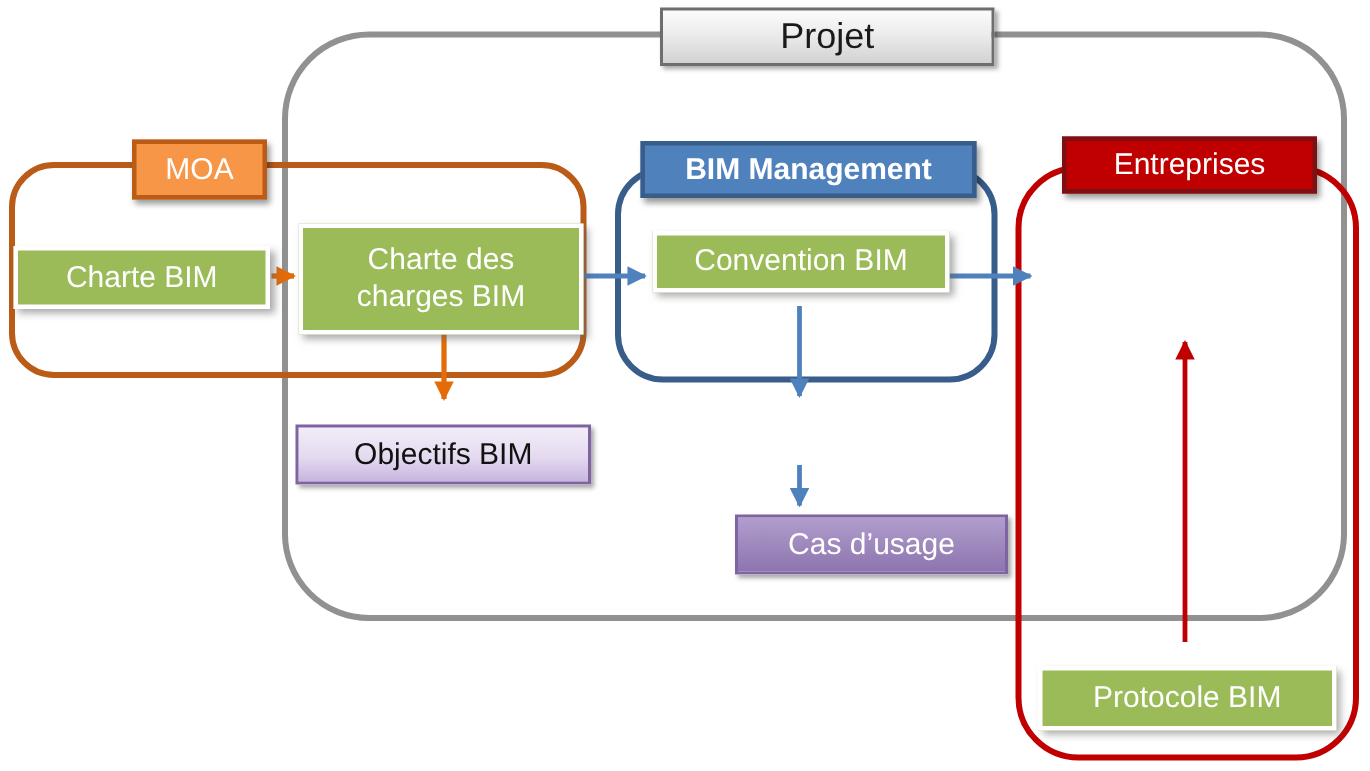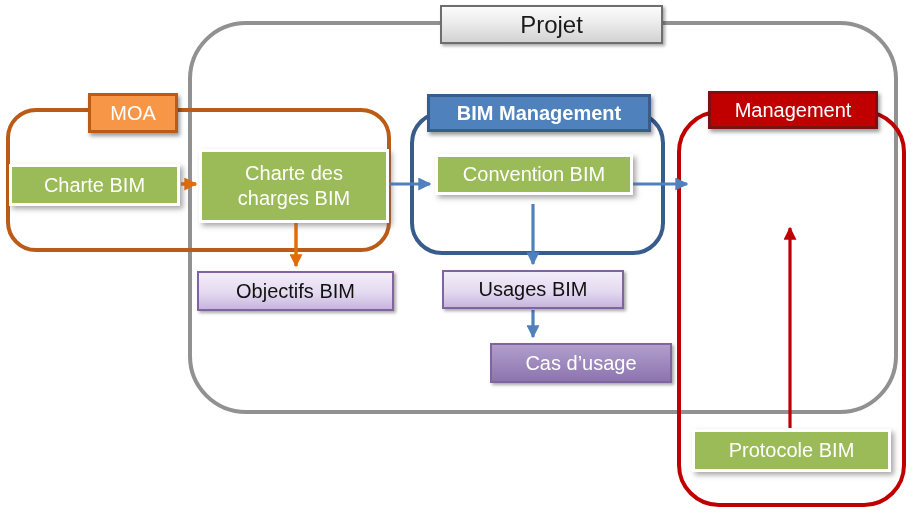--- a/index.html
+++ b/index.html
@@ -111,29 +111,30 @@
     border: 3px solid #ffffff;
     color: #ffffff;
     font-size: 20px;
     box-shadow: 3px 3px 5px rgba(100,100,100,0.55);
     z-index: 10;
   }
   .n-charte    { left: 9px;   top: 164px; width: 171px; height: 42px; }
   .n-cahier    { left: 199px; top: 149px; width: 190px; height: 74px; }
   .n-convention{ left: 435px; top: 154px; width: 198px; height: 41px; }
   .n-plan      { left: 692px; top: 147px; width: 199px; height: 76px; }
-  .n-protocole { left: 692px; top: 429px; width: 199px; height: 43px; }
+  .n-protocole { left: 692px; top: 444px; width: 199px; height: 43px; }
   
   .node-purple-light {
     background: linear-gradient(180deg, var(--purple-light-top) 0%, #e4daf0 55%, var(--purple-light-bottom) 100%);
     border: 2px solid var(--purple-border);
     color: #111111;
     font-size: 20px;
     box-shadow: 2px 2px 3px rgba(0,0,0,0.35);
     z-index: 10;
+    margin-top: 12px;
   }
   .node-purple-dark {
     background: linear-gradient(180deg, var(--purple-dark-top) 0%, var(--purple-dark-bottom) 100%);
     border: 2px solid var(--purple-border);
     color: #ffffff;
     font-size: 20px;
     box-shadow: 2px 2px 3px rgba(0,0,0,0.35);
     z-index: 10;
   }
   .n-objectifs { left: 197px; top: 271px; width: 197px; height: 40px; }
@@ -168,25 +169,24 @@
     <line class="arrow arrow-orange" x1="296" y1="221" x2="296" y2="266" marker-end="url(#ah-orange)"></line>
     <line class="arrow arrow-blue" x1="533" y1="204" x2="533" y2="264" marker-end="url(#ah-blue)"></line>
     <line class="arrow arrow-blue" x1="533" y1="310" x2="533" y2="337" marker-end="url(#ah-blue)"></line>
     <line class="arrow arrow-red" x1="790" y1="428" x2="790" y2="228" marker-end="url(#ah-red)"></line>
   </svg>
 
   <div class="box title-box">Projet</div>
 
   <div class="box group-label label-moa">MOA</div>
   <div class="box group-label label-bim">BIM Management</div>
-  <div class="box group-label label-ent">Management</div>
+  <div class="box group-label label-ent">Entreprises</div>
 
   <div class="box node-green n-charte">Charte BIM</div>
   <div class="box node-green n-cahier">Charte des
 charges BIM</div>
   <div class="box node-green n-convention">Convention BIM</div>
   <div class="box node-green n-protocole">Protocole BIM</div>
 
   <div class="box node-purple-light n-objectifs">Objectifs BIM</div>
-  <div class="box node-purple-light n-usages">Usages BIM</div>
   <div class="box node-purple-dark n-cas">Cas d’usage</div>
 
 </div>
 
 </body></html>

